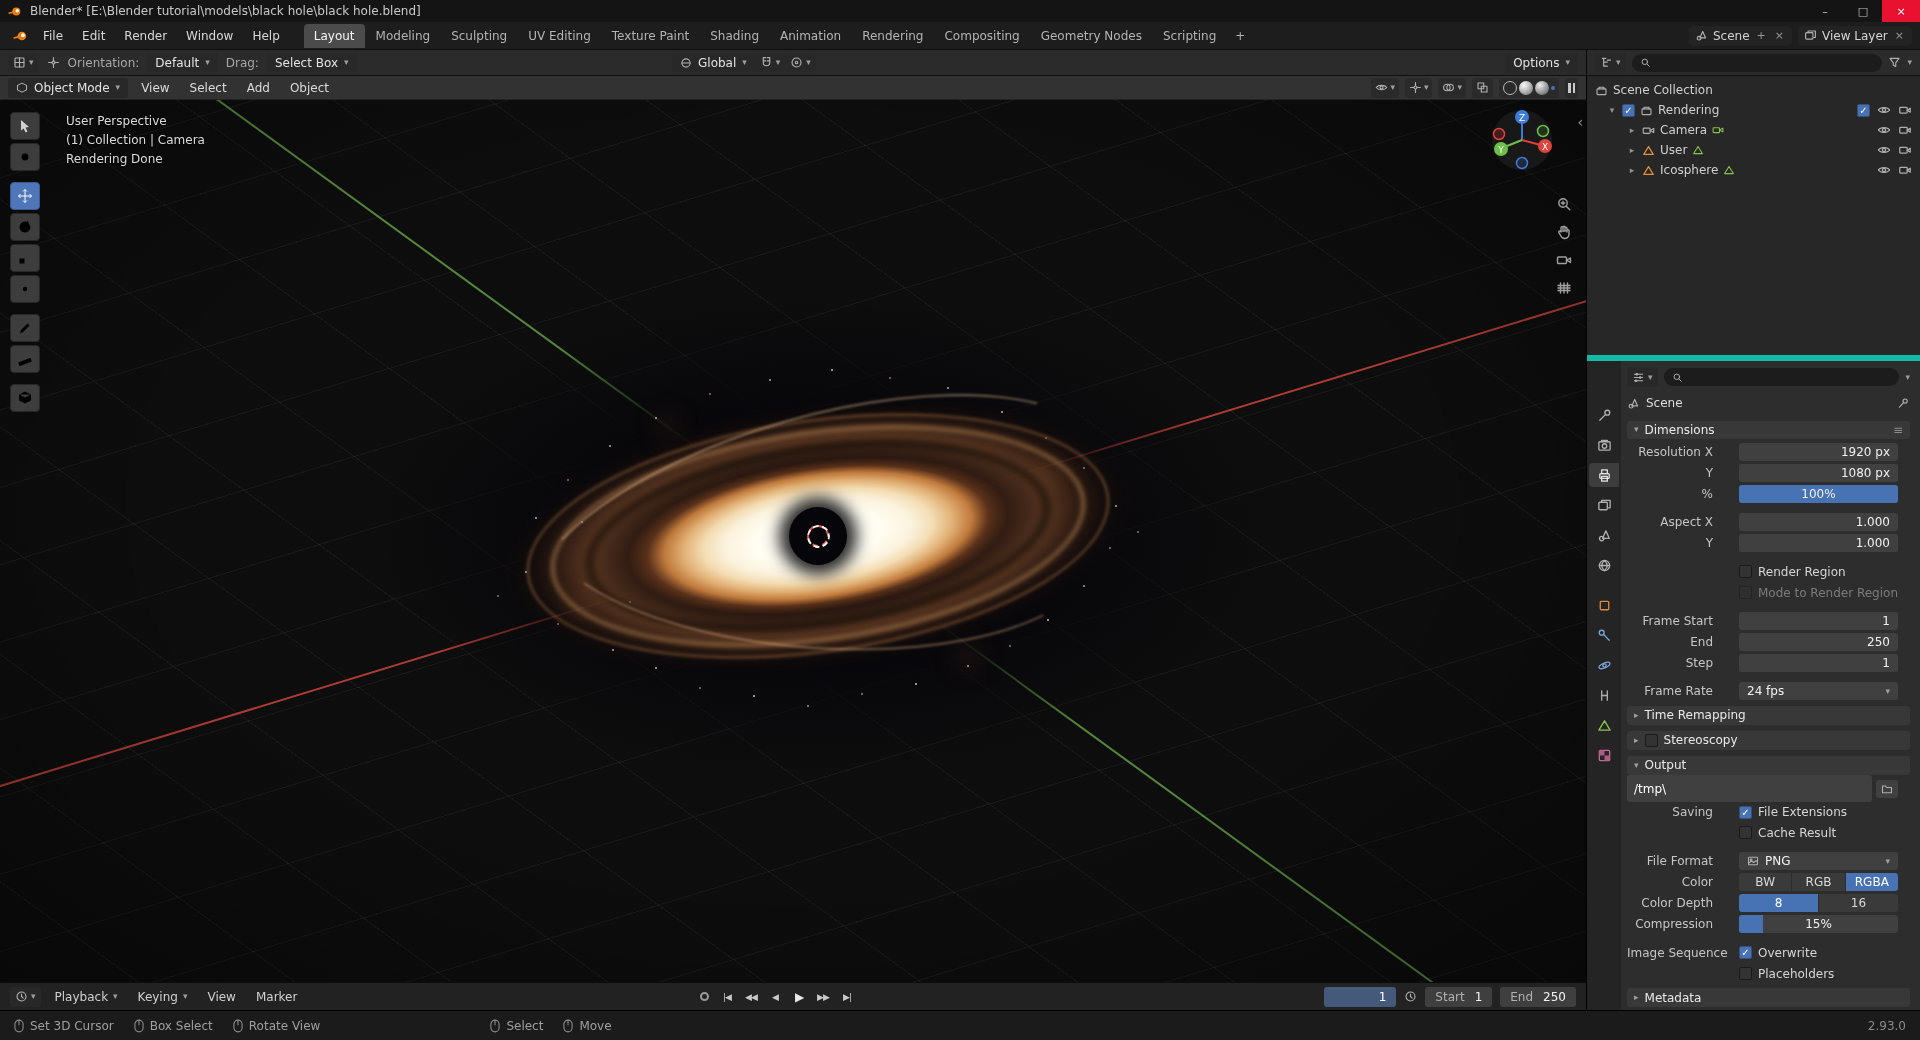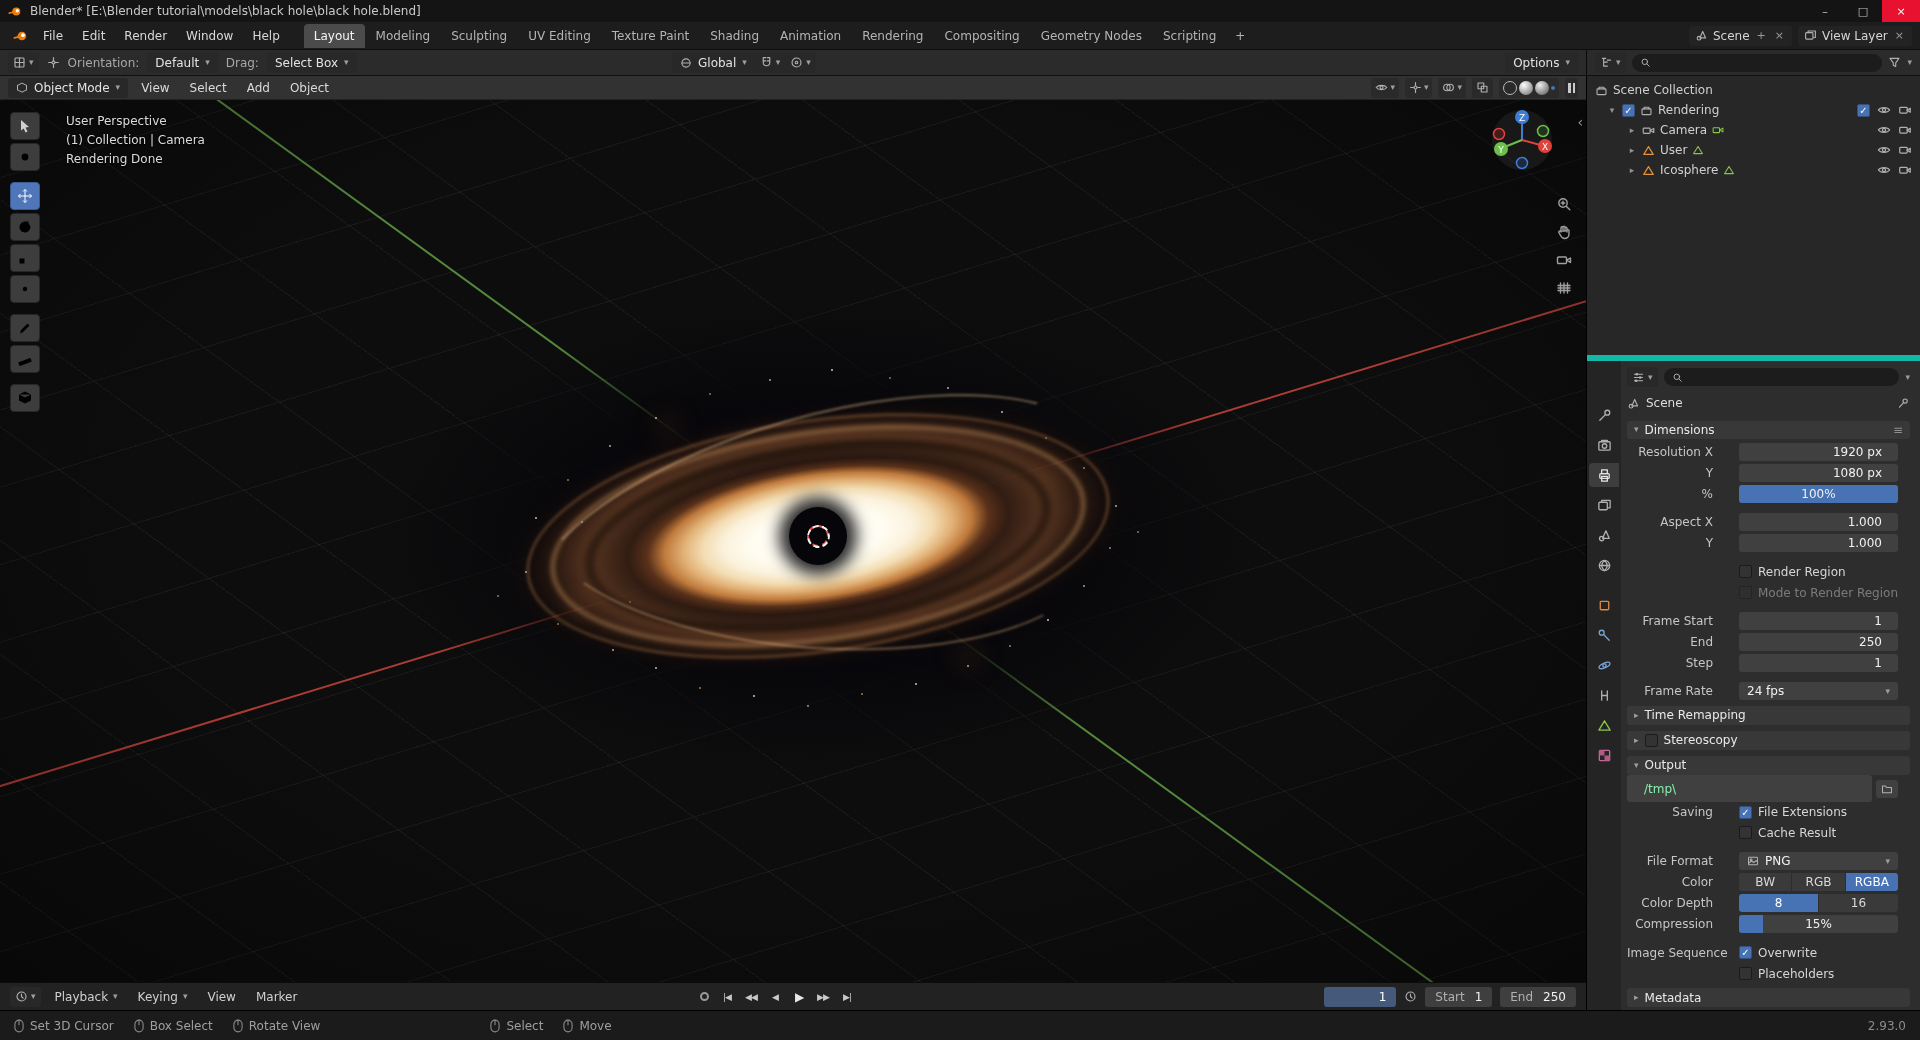--- a/index.html
+++ b/index.html
@@ -107,34 +107,34 @@
   .ptab.g2{margin-top:10px}
   .prop-main{flex:1;display:flex;flex-direction:column;padding:5px 10px 0 6px;overflow:hidden}
   .prop-head{height:24px;display:flex;align-items:center;gap:6px;margin-bottom:4px}
   .crumb{height:22px;display:flex;align-items:center;gap:6px;margin-bottom:4px;color:#dedede}
   .crumb .pin{margin-left:auto}
   .sec{height:20px;margin:3px 0;background:#383838;border-radius:3px;display:flex;align-items:center;gap:6px;padding:0 7px;color:#e9e9e9}
   .sec .right{margin-left:auto;color:#8f8f8f}
   .p-row{height:20px;margin-bottom:2px;display:flex;align-items:center}
   .p-lbl{width:112px;flex:none;text-align:right;padding-right:26px;color:#c6c6c6;white-space:nowrap;overflow:hidden}
   .p-fld{flex:1;margin-right:12px;position:relative;height:18px;border-radius:3px;background:#404040;display:flex;align-items:center;color:#f0f0f0;overflow:hidden}
-  .p-fld.num{justify-content:flex-end;padding-right:16px}
+  .p-fld.num{justify-content:flex-end;padding-right:8px}
   .p-fld.slider .fill{position:absolute;left:0;top:0;bottom:0;background:#4772b3}
   .p-fld.slider span{position:relative;margin:0 auto}
   .p-fld.drop{justify-content:flex-start;padding:0 8px;gap:6px}
   .p-fld.drop .caret{margin-left:auto}
   .p-check{flex:1;display:flex;align-items:center;gap:6px;color:#d6d6d6}
   .seg{flex:1;margin-right:12px;display:flex;gap:1px;height:18px}
   .seg div{flex:1;background:#3a3a3a;display:flex;align-items:center;justify-content:center;color:#d9d9d9}
   .seg div:first-child{border-radius:3px 0 0 3px}.seg div:last-child{border-radius:0 3px 3px 0}
   .seg div.on{background:#4772b3;color:#fff}
   .gaprow{height:8px}
   .dim{opacity:.45}
   .pathrow{height:22px;margin-bottom:3px;display:flex;align-items:center;gap:4px;padding-right:12px}
-  .path-fld{flex:1;height:27px;background:#404040;border-radius:3px;display:flex;align-items:center;padding:0 17px;color:#86efac}
+  .path-fld{flex:1;height:27px;background:#404040;border-radius:3px;display:flex;align-items:center;padding:0 7px;color:#ffffff}
   .fbtn{width:22px;height:18px;background:#404040;border-radius:3px;display:flex;align-items:center;justify-content:center}
   
   .statusbar{height:30px;background:#1b1b1b;border-top:1px solid #000;display:flex;align-items:center;gap:20px;padding:0 14px;color:#9f9f9f;flex:none}
   .hint{display:flex;align-items:center;gap:6px}
   .hint.gapL{margin-left:150px}
   .version{margin-left:auto;color:#8b8b8b}
 </style>
 </head>
 <body>
 

